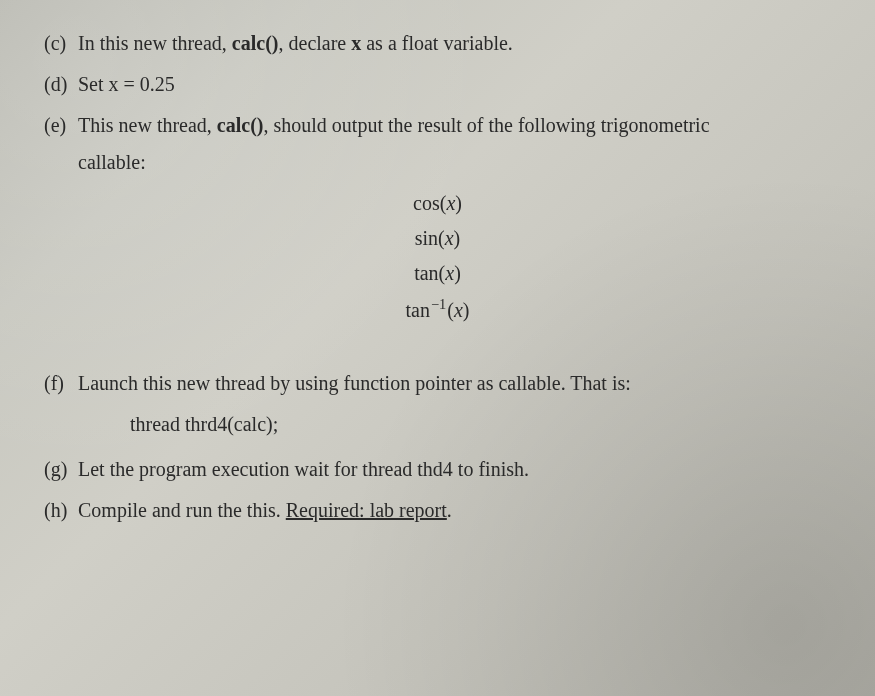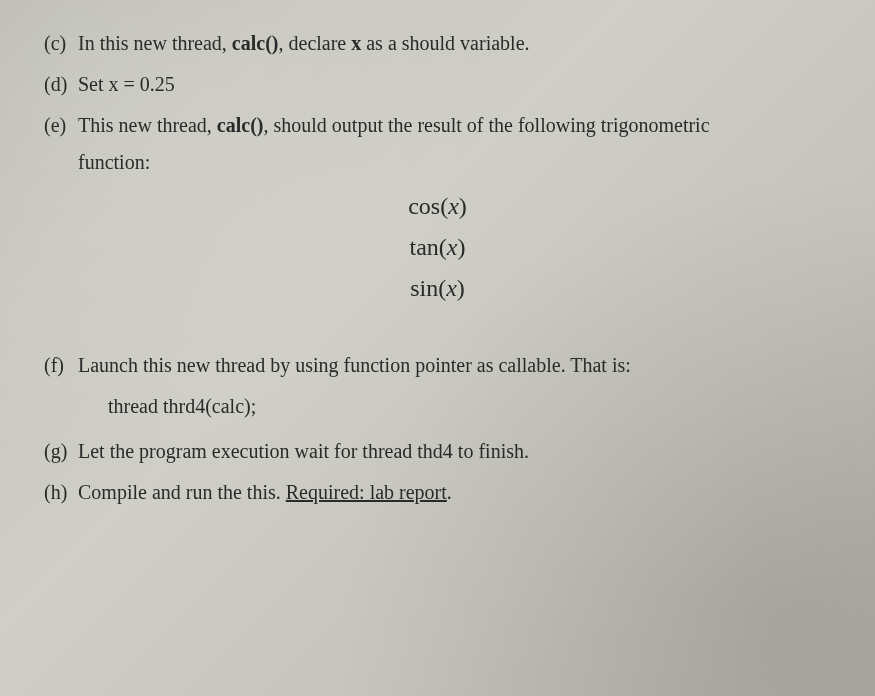--- a/index.html
+++ b/index.html
@@ -43,76 +43,79 @@
   }
   .indent {
     margin-left: 34px;
     margin-top: -4px;
     margin-bottom: 10px;
   }
   .bold { font-weight: bold; margin-top: 29px; }
   .mathblock {
     text-align: center;
     margin: 10px 0 28px 0;
-    font-size: 24px;
+    font-size: 20px;
   }
   .mathblock div {
     margin: 4px 0;
   }
   .fn-sup {
     font-size: 0.72em;
     vertical-align: super;
     margin-left: 1px;
     margin-right: 1px;
   }
   .var { font-style: italic; }
   .sub-indent {
-    margin-left: 64px;
+    margin-left: 86px;
     margin-top: 2px;
     margin-bottom: 14px;
   }
   .required {
     text-decoration: underline;
   }
   .gap { height: 14px; }
 </style>
 </head>
 <body>
 
 <div class="page">
 
   <div class="item">
     <div class="label">(c)</div>
     <div class="content">
-      <span>In this new thread, </span><span class="bold">calc()</span><span>, declare </span><span class="bold">x</span><span> as a should variable.</span>
+      <span>In this new thread, </span><span class="bold">calc()</span><span>, declare </span><span class="bold">x</span><span> as a float variable.</span>
     </div>
   </div>
 
   <div class="item">
     <div class="label">(d)</div>
     <div class="content">Set  x  =  0.25</div>
   </div>
 
   <div class="item">
     <div class="label">(e)</div>
     <div class="content">
       <span>This new thread, </span><span class="bold">calc()</span><span>, should output the result of the following trigonometric</span>
     </div>
   </div>
-  <div class="indent">function:</div>
+  <div class="indent">callable:</div>
 
   <div class="mathblock">
     <div>
       <span>cos(</span><span class="var">x</span><span>)</span>
     </div>
     <div>
+      <span>sin(</span><span class="var">x</span><span>)</span>
+    </div>
+    <div>
       <span>tan(</span><span class="var">x</span><span>)</span>
     </div>
     <div>
-      <span>sin(</span><span class="var">x</span><span>)</span>
+      <span>tan</span><span class="fn-sup">−1</span><span>(</span><span class="var">x</span><span>)</span>
     </div>
   </div>
 
   <div class="gap"></div>
 
   <div class="item">
     <div class="label">(f)</div>
     <div class="content">Launch this new thread by using function pointer as callable. That is:</div>
   </div>
   <div class="sub-indent">thread thrd4(calc);</div>

